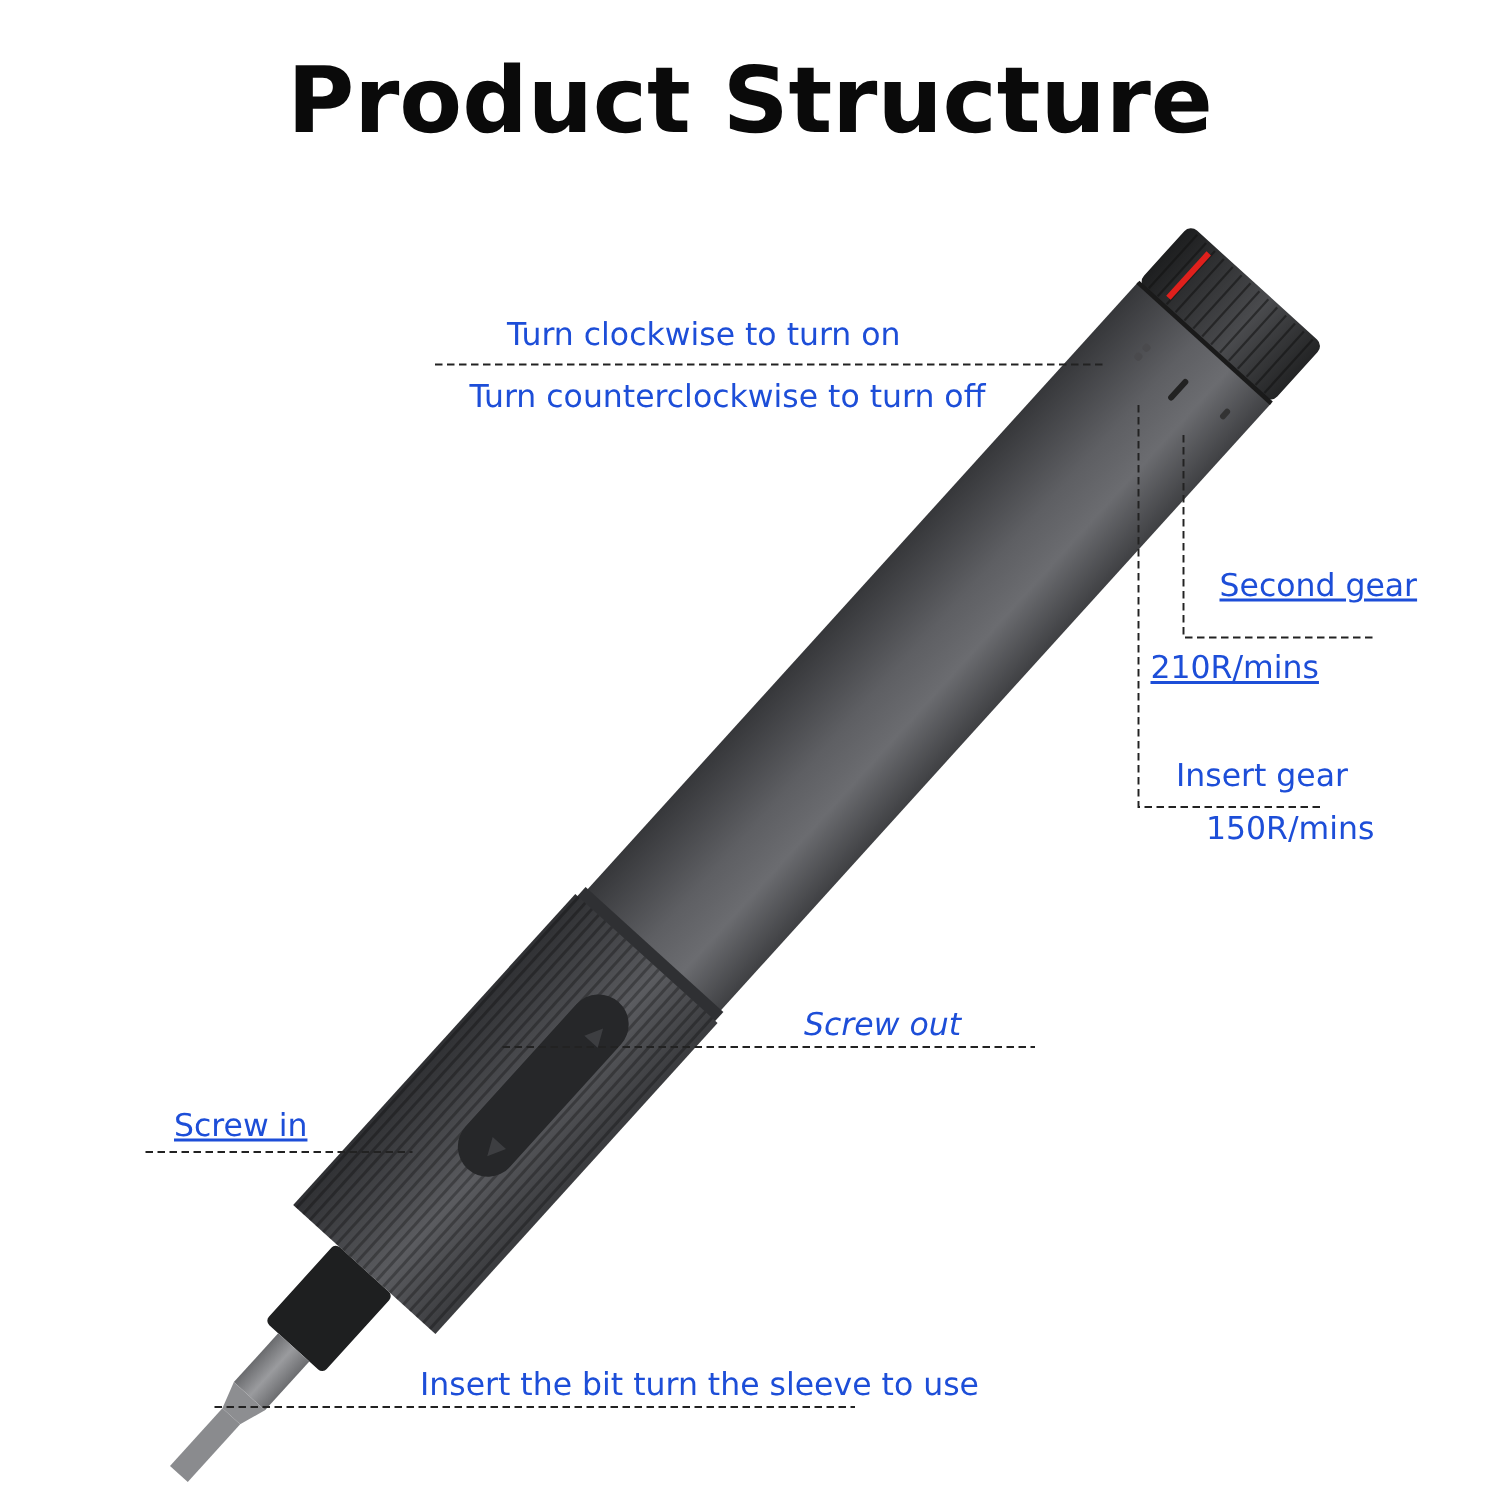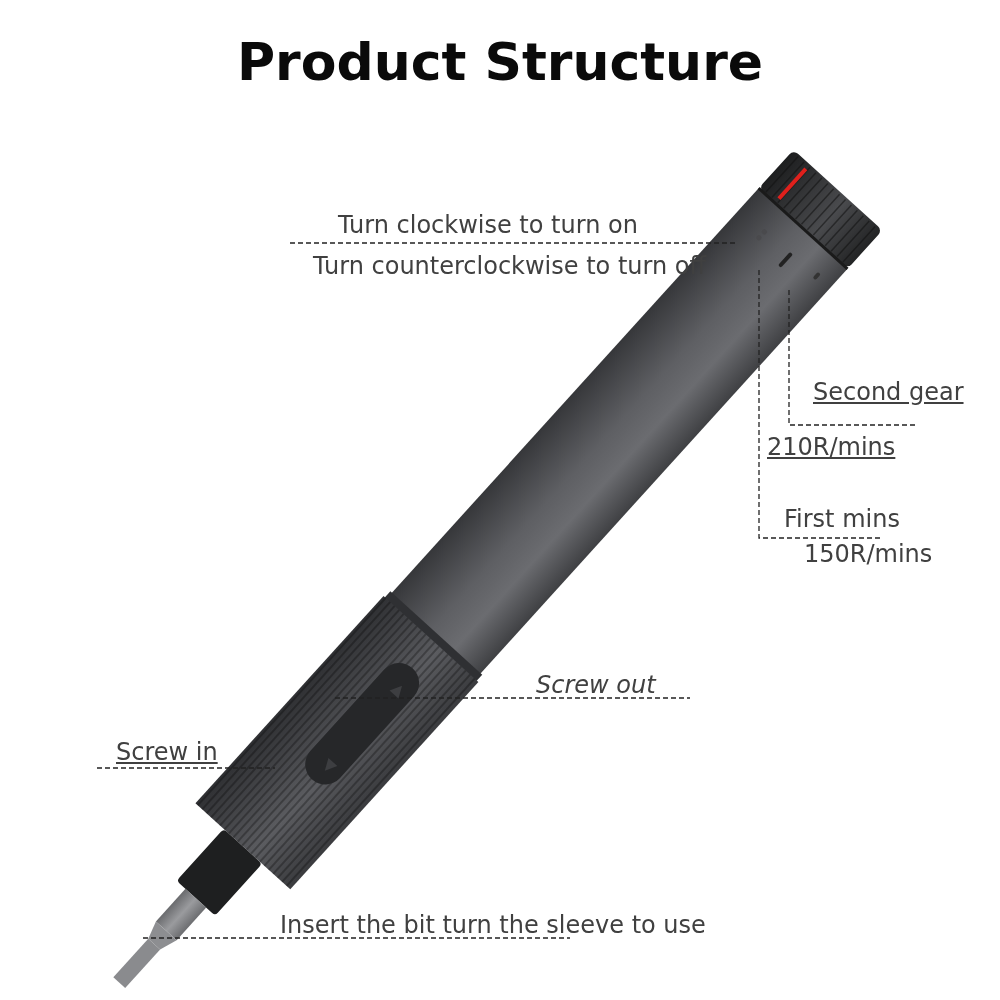--- a/index.html
+++ b/index.html
@@ -1,18 +1,18 @@
 <!DOCTYPE html>
 <html><head>
 <meta charset="utf-8">
 <style>
   html, body { margin: 0; padding: 0; background: #ffffff; }
   body { width: 1000px; height: 1000px; position: relative; overflow: hidden; font-family: "DejaVu Sans", sans-serif; color: #111; }
-  .title { position: absolute; left: 0; top: 32px; width: 1000px; text-align: center; font-size: 52px; font-weight: bold; letter-spacing: 0px; color: #0a0a0a; }
-  .label { position: absolute; font-size: 24px; color: #404040; white-space: nowrap; }
+  .title { position: absolute; left: 0; top: 32px; width: 1000px; text-align: center; font-size: 61px; font-weight: bold; letter-spacing: 0px; color: #0a0a0a; }
+  .label { position: absolute; font-size: 21px; color: #1d4ed8; white-space: nowrap; }
   svg.product { position: absolute; left: 0; top: 0; }
   svg.lines { position: absolute; left: 0; top: 0; pointer-events: none; }
 </style>
 </head>
 <body>
 
 <div class="title">Product Structure</div>
 
 <svg class="product" width="1000" height="1000" viewBox="0 0 1000 1000">
   <defs>
@@ -113,17 +113,17 @@
     <polyline points="97,768 275,768"></polyline>
 
     <polyline points="143,938 570,938"></polyline>
   </g>
 </svg>
 
 <div class="label" style="left:338px; top:211px;">Turn clockwise to turn on</div>
 <div class="label" style="left:313px; top:252px;">Turn counterclockwise to turn off</div>
 <div class="label" style="left:813px; top:378px;text-decoration:underline;">Second gear</div>
 <div class="label" style="left:767px; top:433px;text-decoration:underline;">210R/mins</div>
-<div class="label" style="left:784px; top:505px;">First mins</div>
+<div class="label" style="left:784px; top:505px;">Insert gear</div>
 <div class="label" style="left:780px; top:540px;margin-left:24px;">150R/mins</div>
 <div class="label" style="left:536px; top:671px;font-style:italic;">Screw out</div>
 <div class="label" style="left:116px; top:738px;text-decoration:underline;">Screw in</div>
 <div class="label" style="left:280px; top:911px;">Insert the bit turn the sleeve to use</div>
 
 </body></html>

